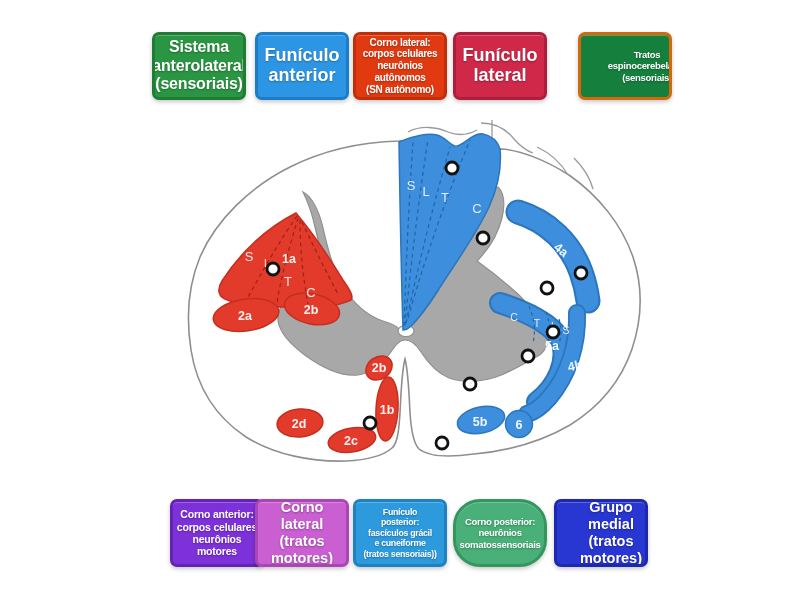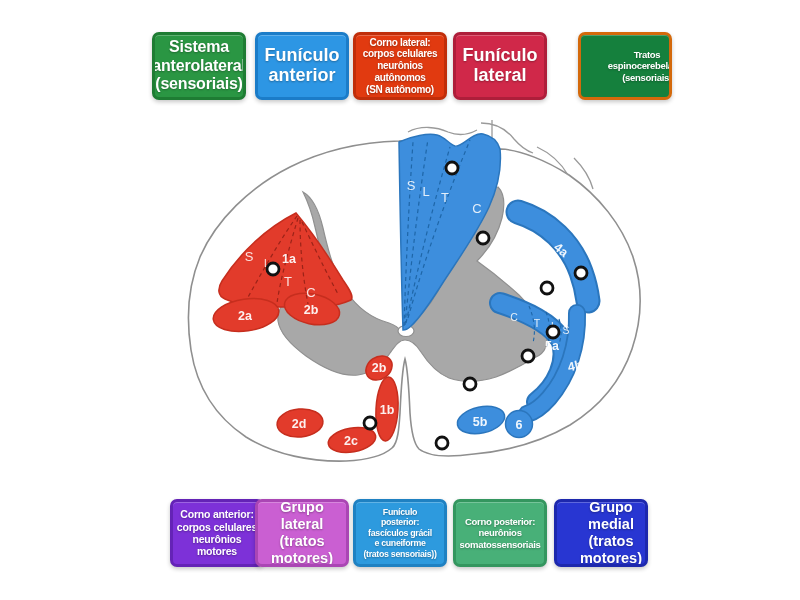--- a/index.html
+++ b/index.html
@@ -208,40 +208,40 @@
     <span class="lbl-text b1">Corno anterior:
 corpos celulares
 neurônios
 motores</span>
     <span class="pin pin-above">
 
       <i class="stem" style="background-color: rgb(125, 49, 216);"></i>
     </span>
   </div>
   <div class="lbl bottom-row" style="left: 255px; background-color: rgb(202, 95, 210); border-color: rgb(170, 70, 180);">
-    <span class="lbl-text b2">Grupo lateral
+    <span class="lbl-text b2">Corno lateral
 (tratos
 motores)</span>
     <span class="pin pin-above">
 
       <i class="stem" style="background-color: rgb(202, 95, 210);"></i>
     </span>
   </div>
   <div class="lbl bottom-row" style="left: 353px; background-color: rgb(45, 154, 222); border-color: rgb(31, 129, 194);">
     <span class="lbl-text b3">Funículo
 posterior:
 fascículos grácil
 e cuneiforme
 (tratos sensoriais))</span>
     <span class="pin pin-above">
 
       <i class="stem" style="background-color: rgb(45, 154, 222);"></i>
     </span>
   </div>
-  <div class="lbl bottom-row" style="left: 453px; background-color: rgb(72, 176, 120); border-color: rgb(52, 150, 95);">
+  <div class="lbl bottom-row" style="left: 453px; background-color: rgb(72, 176, 120); border-color: rgb(52, 150, 95); border-radius: 27px;">
     <span class="lbl-text b4">Corno posterior:
 neurônios
 somatossensoriais</span>
     <span class="pin pin-above">
 
       <i class="stem" style="background-color: rgb(72, 176, 120);"></i>
     </span>
   </div>
   <div class="lbl bottom-row" style="left: 554px; background-color: rgb(40, 54, 210); border-color: rgb(29, 40, 173); justify-content: flex-end;">
     <span class="lbl-text b5">Grupo

